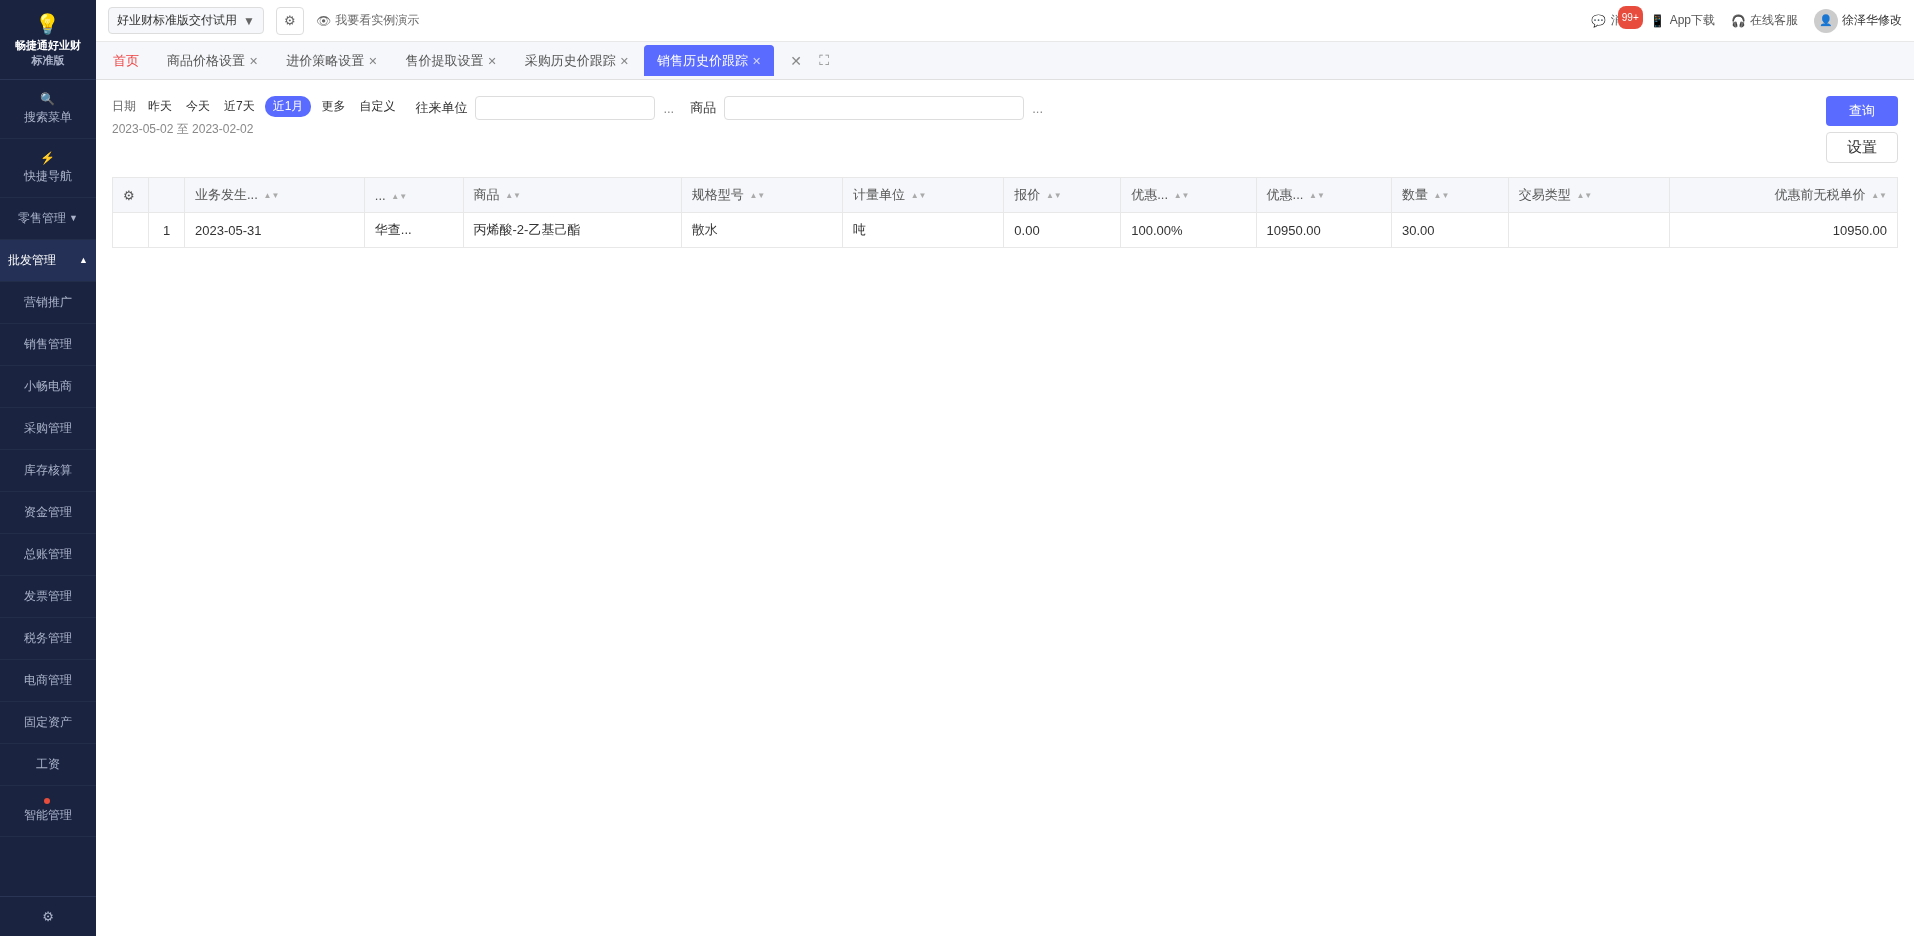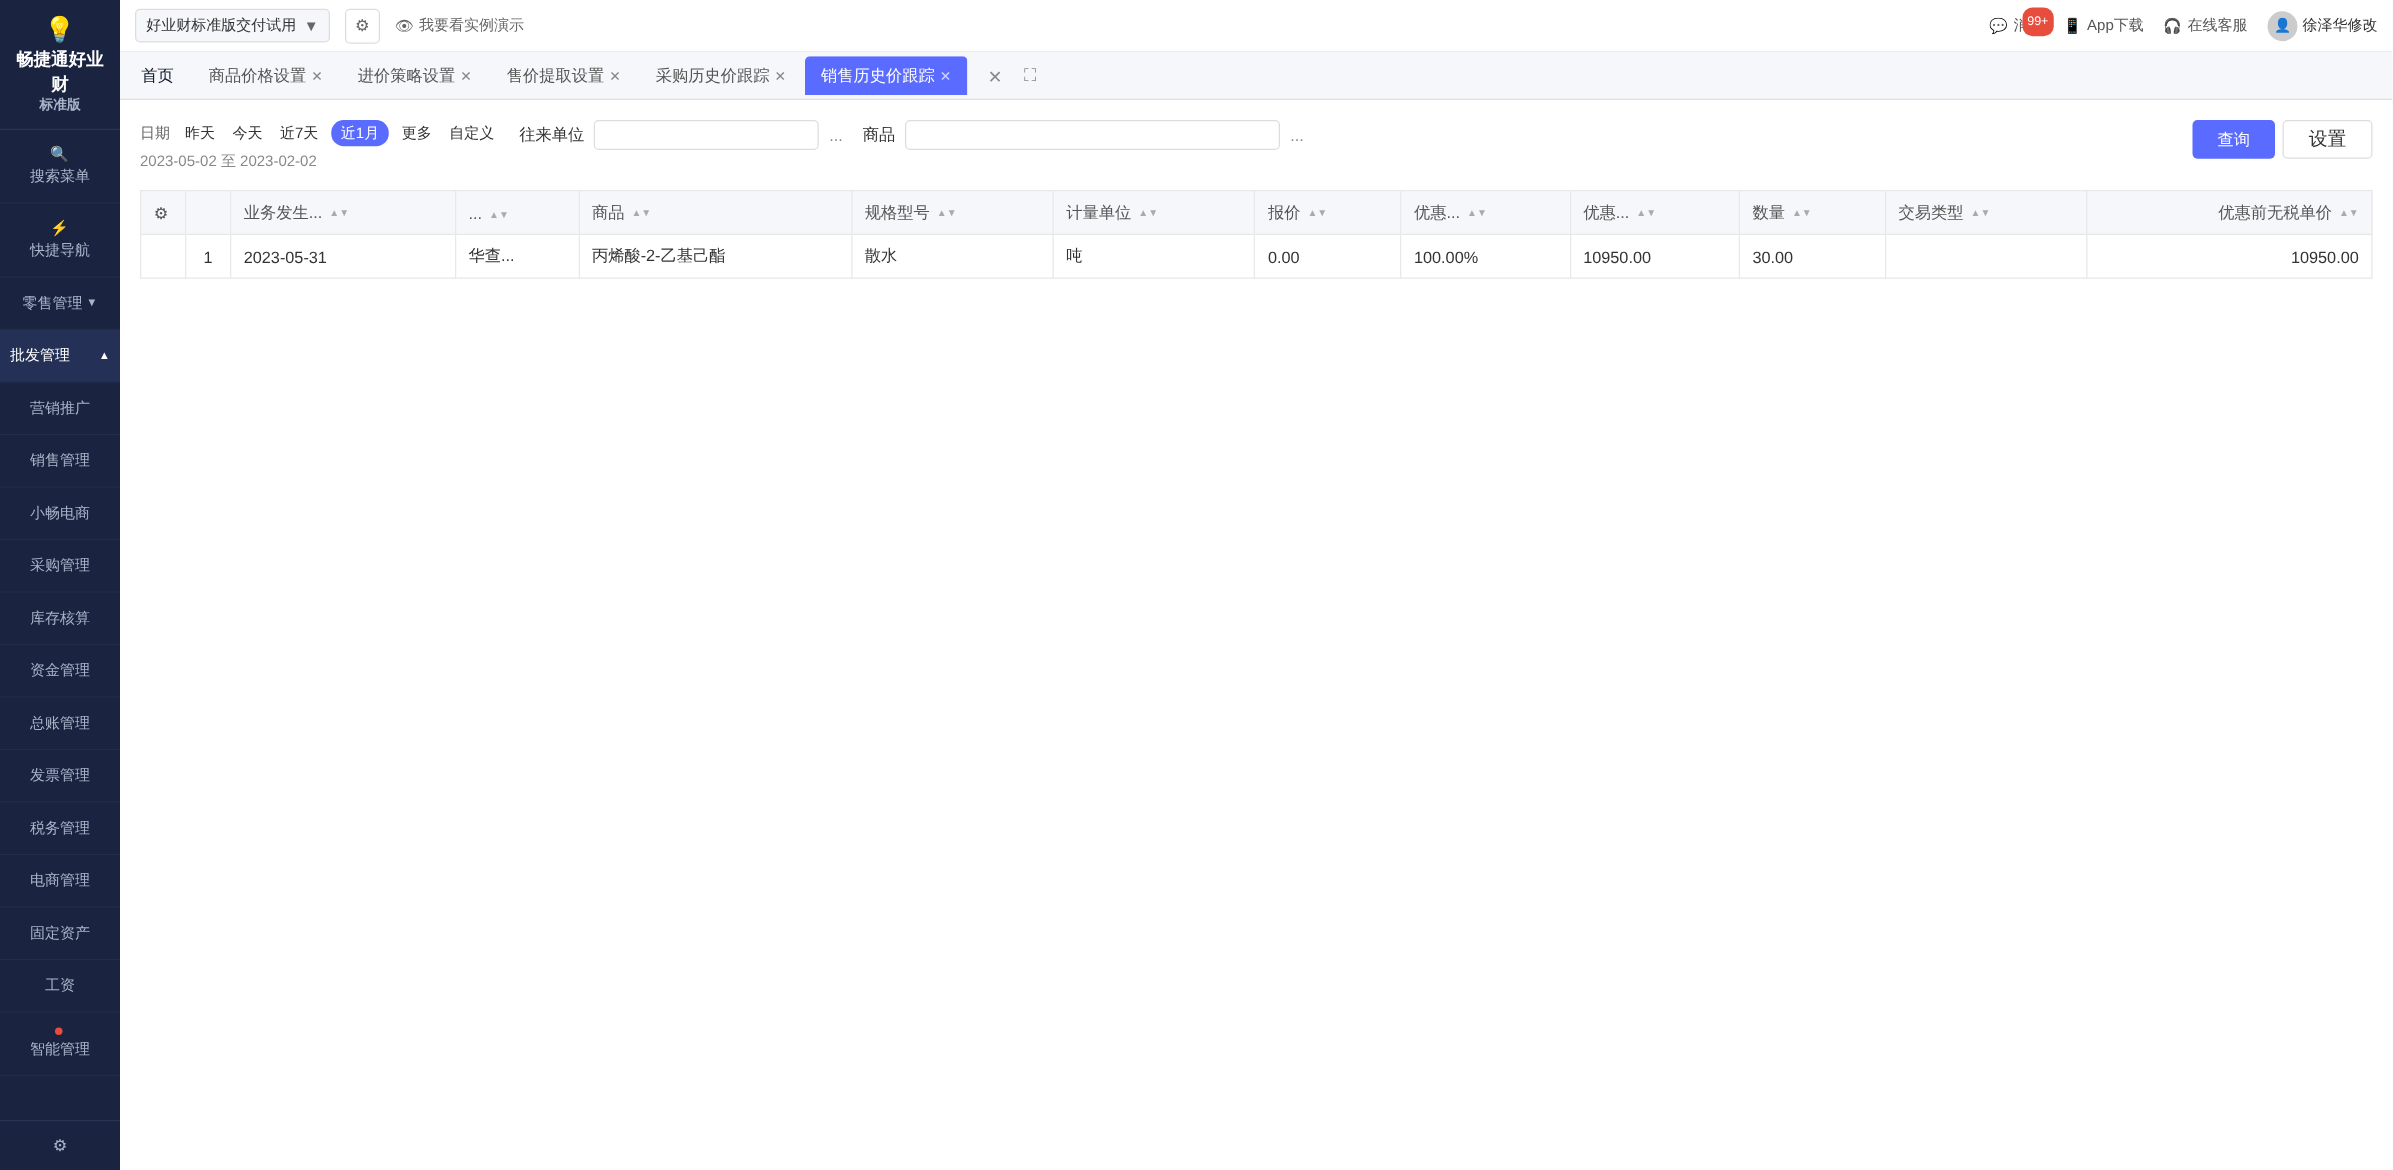--- a/index.html
+++ b/index.html
@@ -148,21 +148,21 @@
       border: 1px solid transparent;
       border-bottom: none;
     }
     .tab.active {
       background: #5a6bff;
       color: #fff;
       border-color: #5a6bff;
     }
     .tab .close-btn { font-size: 11px; cursor: pointer; opacity: 0.7; }
     .tab.active .close-btn { color: #fff; }
-    .tab-home { color: #0f172a; }
+    .tab-home { color: #ef4444; }
 
     
     .page-content {
       flex: 1;
       overflow: auto;
       padding: 16px;
     }
 
     
     .page-header {
@@ -254,21 +254,21 @@
       width: 160px;
       color: #333;
       outline: none;
     }
     .filter-dots {
       color: #888;
       cursor: pointer;
     }
     .filter-actions {
       display: flex;
-      flex-direction: row;
+      flex-direction: column;
       gap: 6px;
       margin-left: auto;
     }
     .btn-primary {
       background: #5a6bff;
       color: white;
       border: none;
       border-radius: 4px;
       padding: 6px 20px;
       cursor: pointer;
@@ -330,21 +330,21 @@
       cursor: pointer; color: #888; border-radius: 3px;
       font-size: 14px;
     }
   </style>
 </head>
 <body>
 
 <div class="sidebar">
   <div class="sidebar-logo">
     <div style="font-size:20px; color:#4e9fff;">💡</div>
-    <div style="font-size:14px; color:#fff;text-align:center;">畅捷通好业财</div>
+    <div style="font-size:11px; color:#fff;text-align:center;">畅捷通好业财</div>
     <div style="font-size:11px; color:#aab3c8;">标准版</div>
   </div>
 
   <div class="sidebar-item">
     <span>🔍</span>
     <span>搜索菜单</span>
   </div>
   <div class="sidebar-item">
     <span>⚡</span>
     <span>快捷导航</span>

